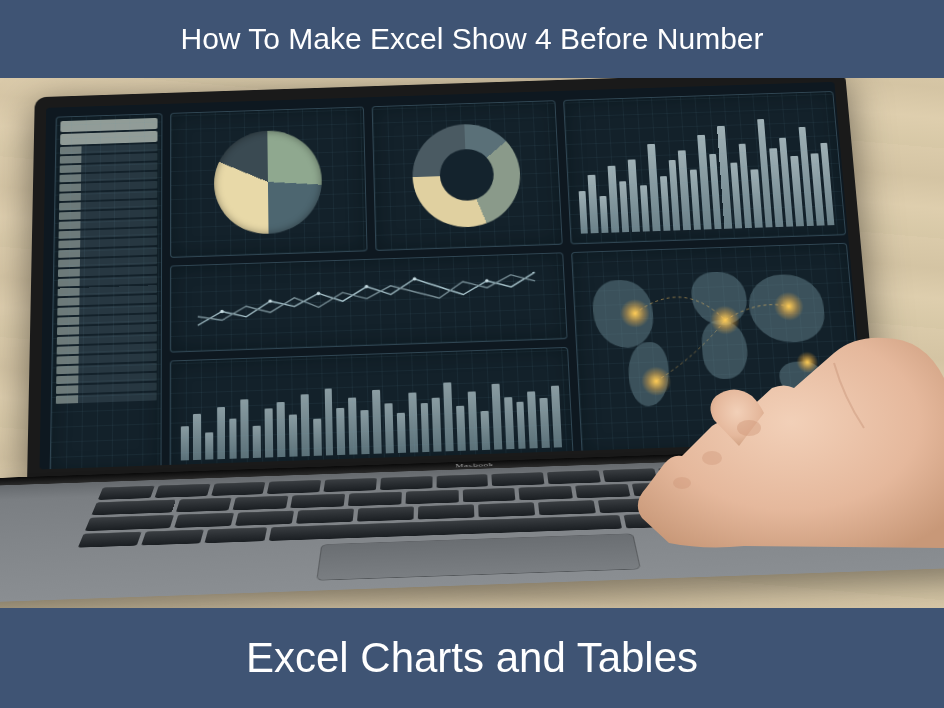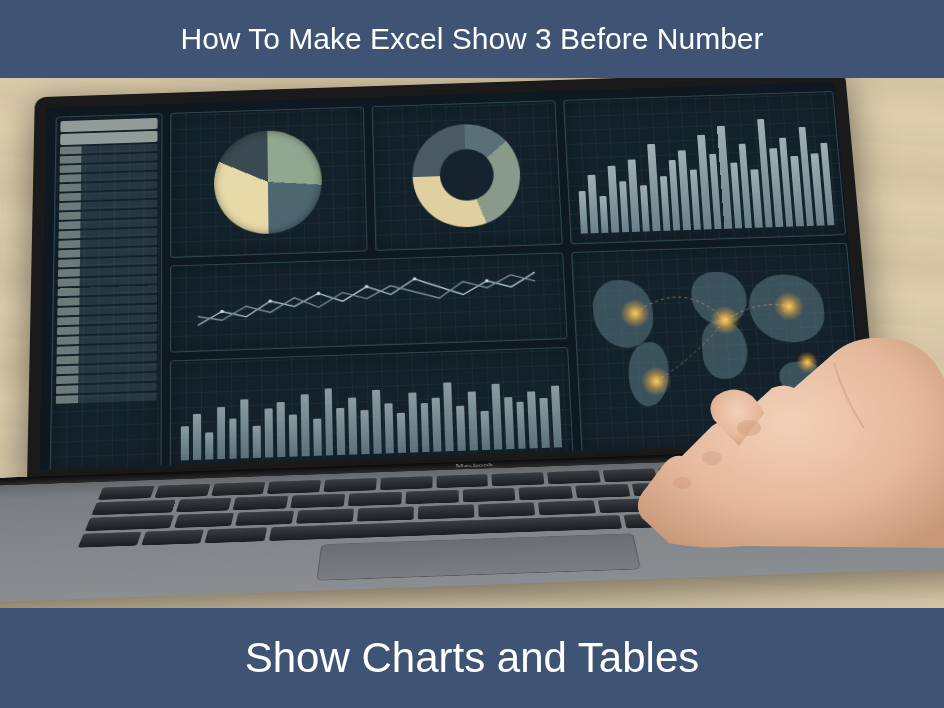--- a/index.html
+++ b/index.html
@@ -308,21 +308,21 @@
       bottom: 60px;
       width: 360px;
       height: 280px;
       pointer-events: none;
     }
   </style>
 </head>
 <body>
 
 <div class="top-banner">
-  <div class="top-banner-text">How To Make Excel Show 3 Before Number</div>
+  <div class="top-banner-text">How To Make Excel Show 4 Before Number</div>
 </div>
 
 <div class="photo-area">
   <div class="wood"></div>
 
   <div class="laptop">
     <div class="screen-bezel">
       <div class="screen">
 
         <div class="panel left-table">
@@ -543,14 +543,14 @@
              Q 120 282 160 278 L 360 280 Z" fill="url(#skin)"></path>
     <path d="M 180 145 Q 175 135 168 128 Q 150 115 132 128 Q 122 138 130 152 L 155 178" fill="url(#skin)"></path>
     <ellipse cx="165" cy="160" rx="12" ry="8" fill="rgba(200,140,110,0.35)"></ellipse>
     <ellipse cx="128" cy="190" rx="10" ry="7" fill="rgba(200,140,110,0.3)"></ellipse>
     <ellipse cx="98" cy="215" rx="9" ry="6" fill="rgba(200,140,110,0.3)"></ellipse>
     <path d="M 250 95 Q 260 130 280 160" fill="none" stroke="rgba(170,110,85,0.25)" stroke-width="2"></path>
   </svg>
 </div>
 
 <div class="bottom-banner">
-  <div class="bottom-banner-text">Show Charts and Tables</div>
+  <div class="bottom-banner-text">Excel Charts and Tables</div>
 </div>
 
 </body></html>

